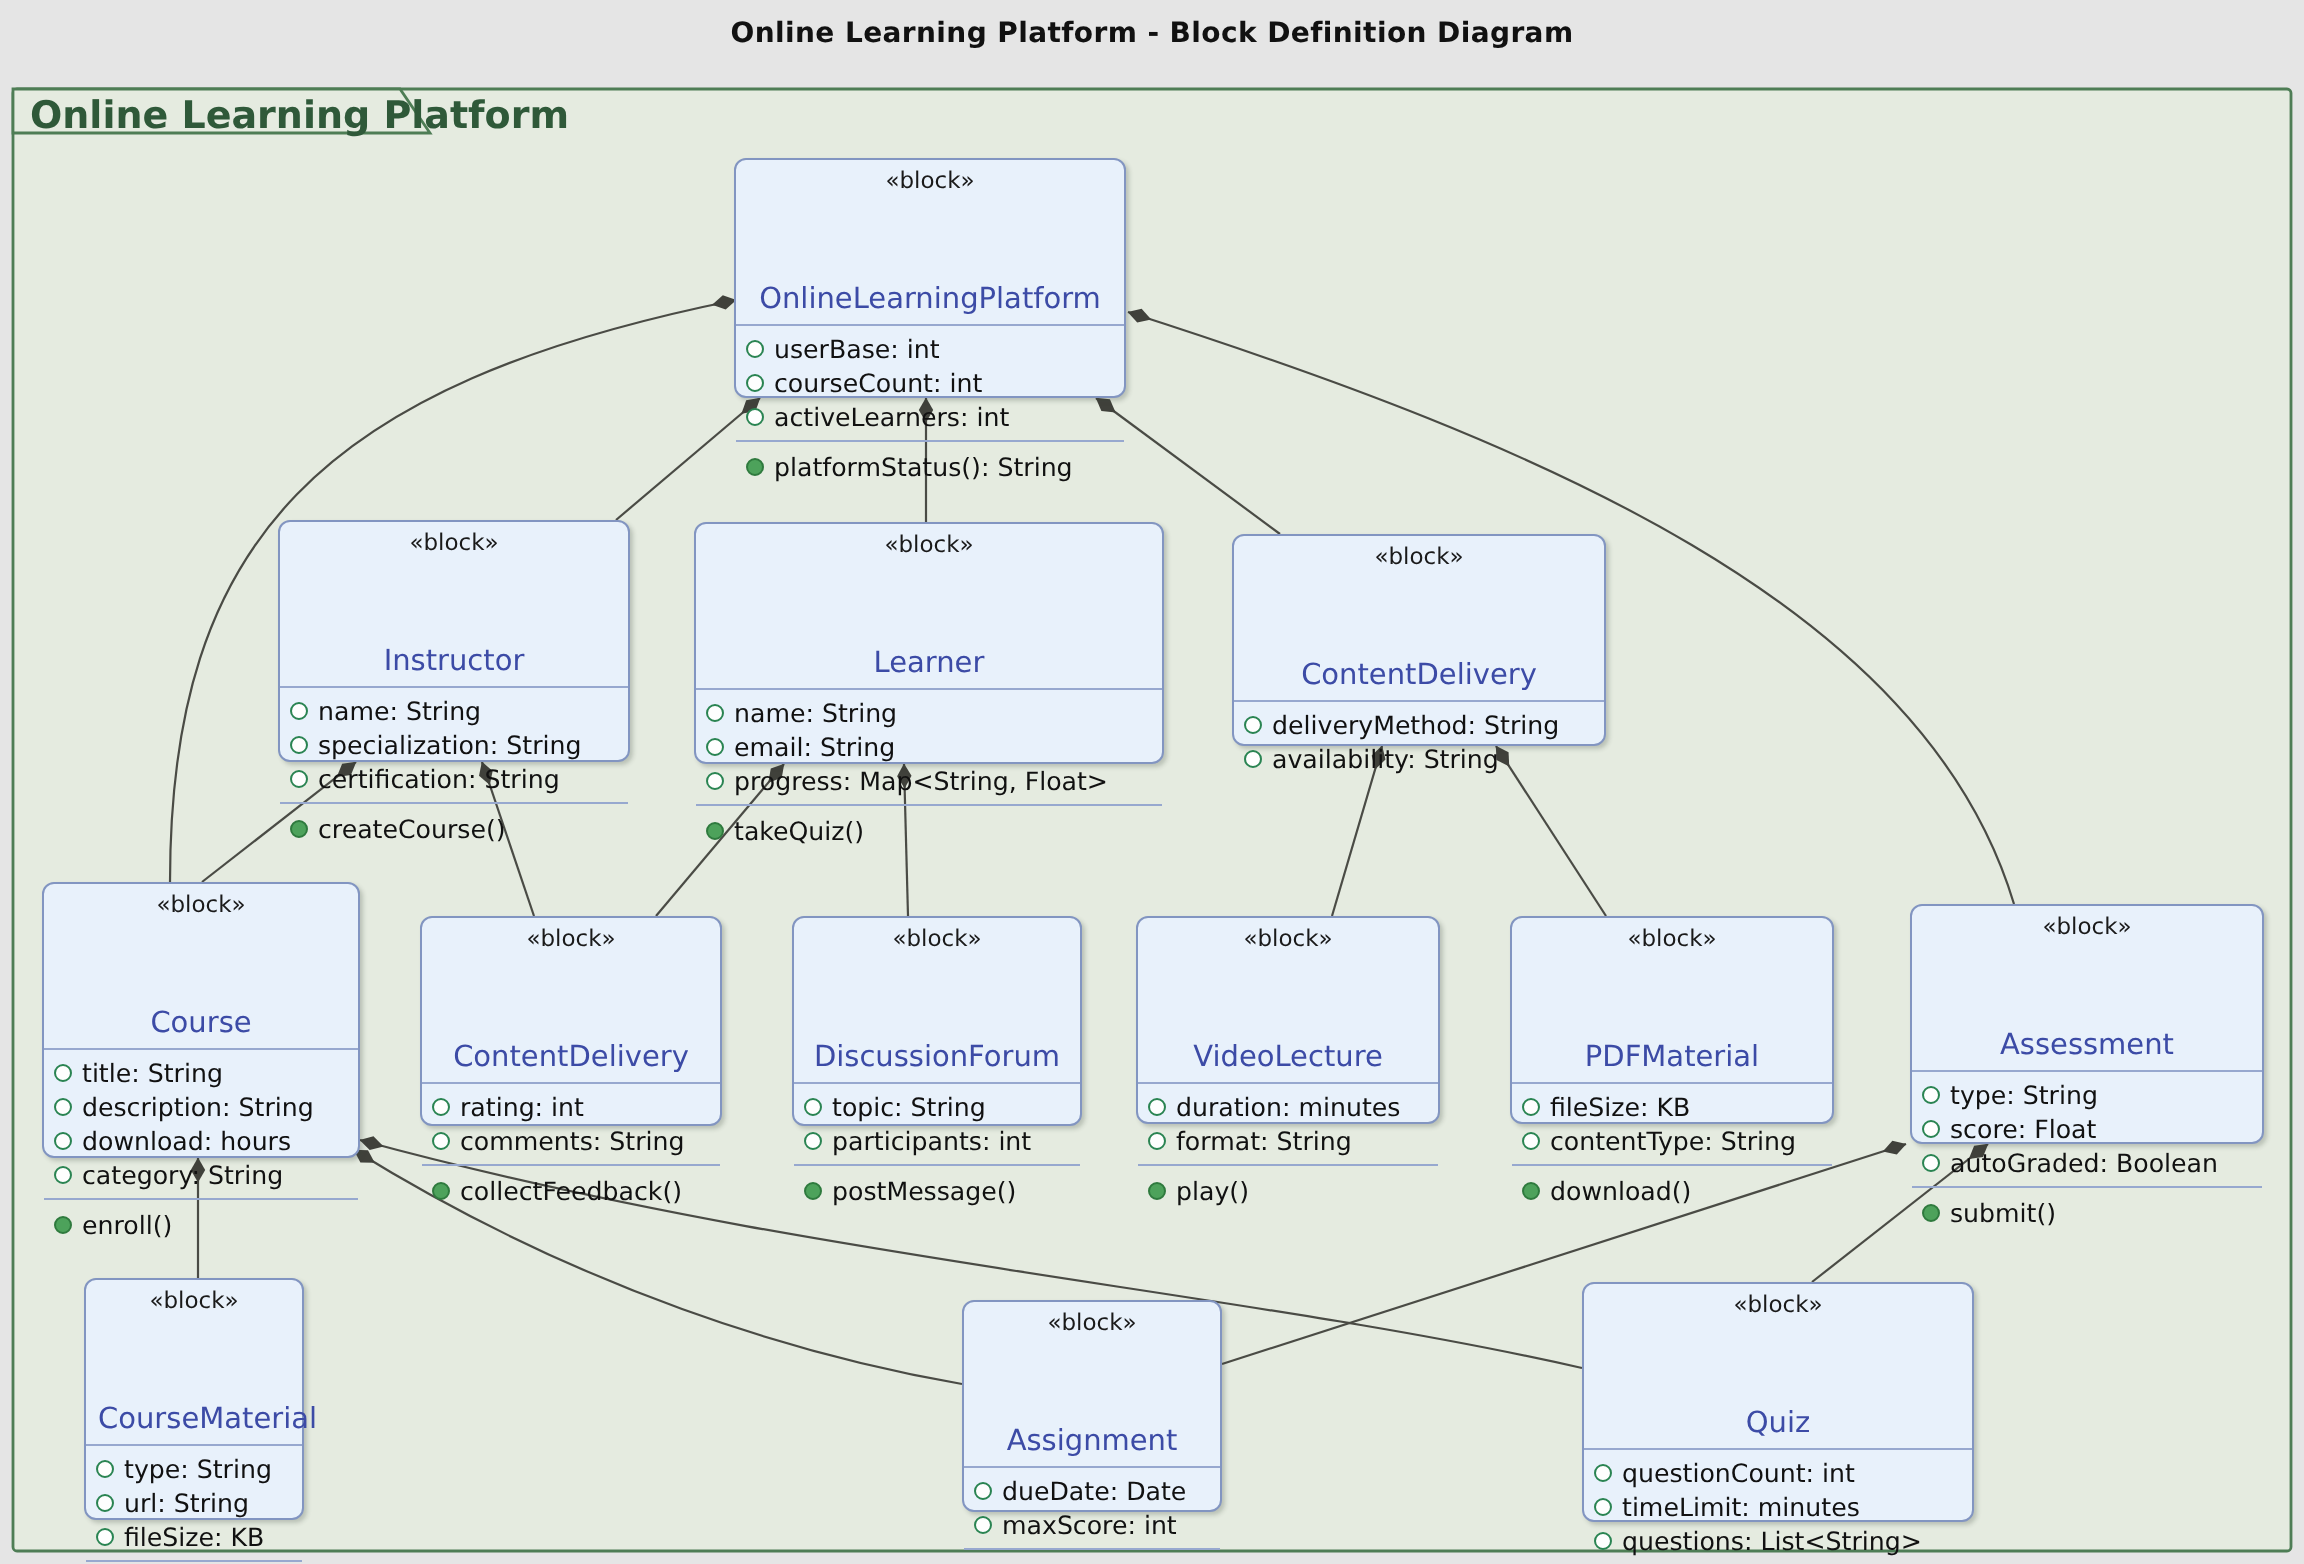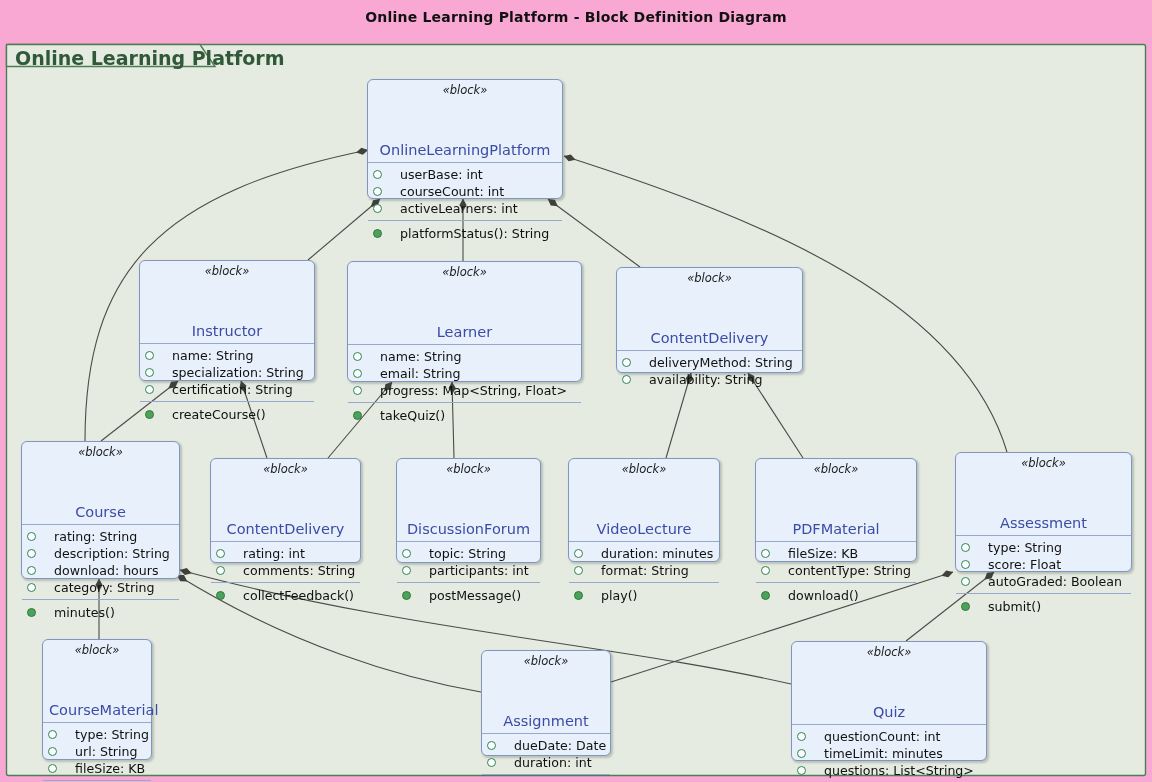--- a/index.html
+++ b/index.html
@@ -3,39 +3,39 @@
 <meta charset="utf-8">
 <style>
   :root{
     --frame-fill:#e5ebe0; --frame-border:#4e7d55; --frame-label:#2f5939;
     --block-fill:#e8f1fb; --block-border:#8295c1; --block-name:#3c4ba6;
     --separator:#97a8cf; --connector:#4a4b45; --diamond:#40413b;
     --field-icon:#2a8452; --method-icon:#4da25b;
   }
   html,body{margin:0;padding:0;background:#fff;}
   body{font-family:"DejaVu Sans","Liberation Sans",sans-serif;}
-  .stage{position:relative;width:1152px;height:782px;background:#f9a8d4;overflow:hidden;}
+  .stage{position:relative;width:1152px;height:782px;background:#e5e5e5;overflow:hidden;}
   .diagram-title{position:absolute;top:9px;left:0;width:100%;text-align:center;
     font-size:14px;font-weight:bold;color:#111;letter-spacing:.2px;}
   .frame-label{position:absolute;left:15px;top:47px;font-size:19px;font-weight:bold;
     color:var(--frame-label);}
   svg.layer{position:absolute;left:0;top:0;}
   .frame-rect{fill:var(--frame-fill);stroke:var(--frame-border);stroke-width:1.4;}
   .frame-tab{fill:var(--frame-fill);stroke:var(--frame-border);stroke-width:1.4;}
   .connector{fill:none;stroke:var(--connector);stroke-width:1.1;}
   .block{position:absolute;box-sizing:border-box;background:var(--block-fill);
     border:1px solid var(--block-border);border-radius:6px;
     box-shadow:1.5px 1.5px 2px rgba(60,70,60,.25);
     display:flex;flex-direction:column;}
   .block-header{text-align:center;padding:3px 6px 3px;}
-  .stereotype{font-size:11.5px;font-style:italic;color:#1a1a1a;line-height:14px;}
+  .stereotype{font-size:11.5px;color:#1a1a1a;line-height:14px;}
   .block-name{font-size:14.5px;color:var(--block-name);line-height:18px;margin-top:44px;}
   .block-attrs{border-top:1px solid var(--separator);padding:3px 4px 3px 5px;}
   .block-ops{border-top:1px solid var(--separator);padding:4px 4px 4px 5px;flex:1;text-align:right;}
-  .member-row{display:flex;align-items:center;gap:18px;line-height:17px;white-space:nowrap;}
+  .member-row{display:flex;align-items:center;gap:5px;line-height:17px;white-space:nowrap;}
   .member-text{font-size:12.6px;color:#111;}
   .m-icon{width:7px;height:7px;border-radius:50%;flex:0 0 auto;}
   .m-icon.field{background:#fefefe;border:1.4px solid var(--field-icon);}
   .m-icon.method{background:var(--method-icon);border:1.4px solid #2f7a3e;}
 </style>
 </head>
 <body>
 
 <div class="stage">
 
@@ -165,39 +165,39 @@
         </div>
       </div>
       <div class="block" style="left: 21px; top: 441px; width: 159px; height: 138px;">
         <div class="block-header">
           <div class="stereotype">«block»</div>
           <div class="block-name">Course</div>
         </div>
         <div class="block-attrs">
           <div class="member-row">
             <span class="m-icon field"></span>
-            <span class="member-text">rating: String</span>
+            <span class="member-text">title: String</span>
           </div>
           <div class="member-row">
             <span class="m-icon field"></span>
             <span class="member-text">description: String</span>
           </div>
           <div class="member-row">
             <span class="m-icon field"></span>
             <span class="member-text">download: hours</span>
           </div>
           <div class="member-row">
             <span class="m-icon field"></span>
             <span class="member-text">category: String</span>
           </div>
         </div>
         <div class="block-ops">
           <div class="member-row">
             <span class="m-icon method"></span>
-            <span class="member-text">minutes()</span>
+            <span class="member-text">enroll()</span>
           </div>
         </div>
       </div>
       <div class="block" style="left: 210px; top: 458px; width: 151px; height: 105px;">
         <div class="block-header">
           <div class="stereotype">«block»</div>
           <div class="block-name">ContentDelivery</div>
         </div>
         <div class="block-attrs">
           <div class="member-row">
@@ -339,21 +339,21 @@
           <div class="stereotype">«block»</div>
           <div class="block-name">Assignment</div>
         </div>
         <div class="block-attrs">
           <div class="member-row">
             <span class="m-icon field"></span>
             <span class="member-text">dueDate: Date</span>
           </div>
           <div class="member-row">
             <span class="m-icon field"></span>
-            <span class="member-text">duration: int</span>
+            <span class="member-text">maxScore: int</span>
           </div>
         </div>
         <div class="block-ops">
           <div class="member-row">
             <span class="m-icon method"></span>
             <span class="member-text">submitWork()</span>
           </div>
         </div>
       </div>
       <div class="block" style="left: 791px; top: 641px; width: 196px; height: 120px;">

